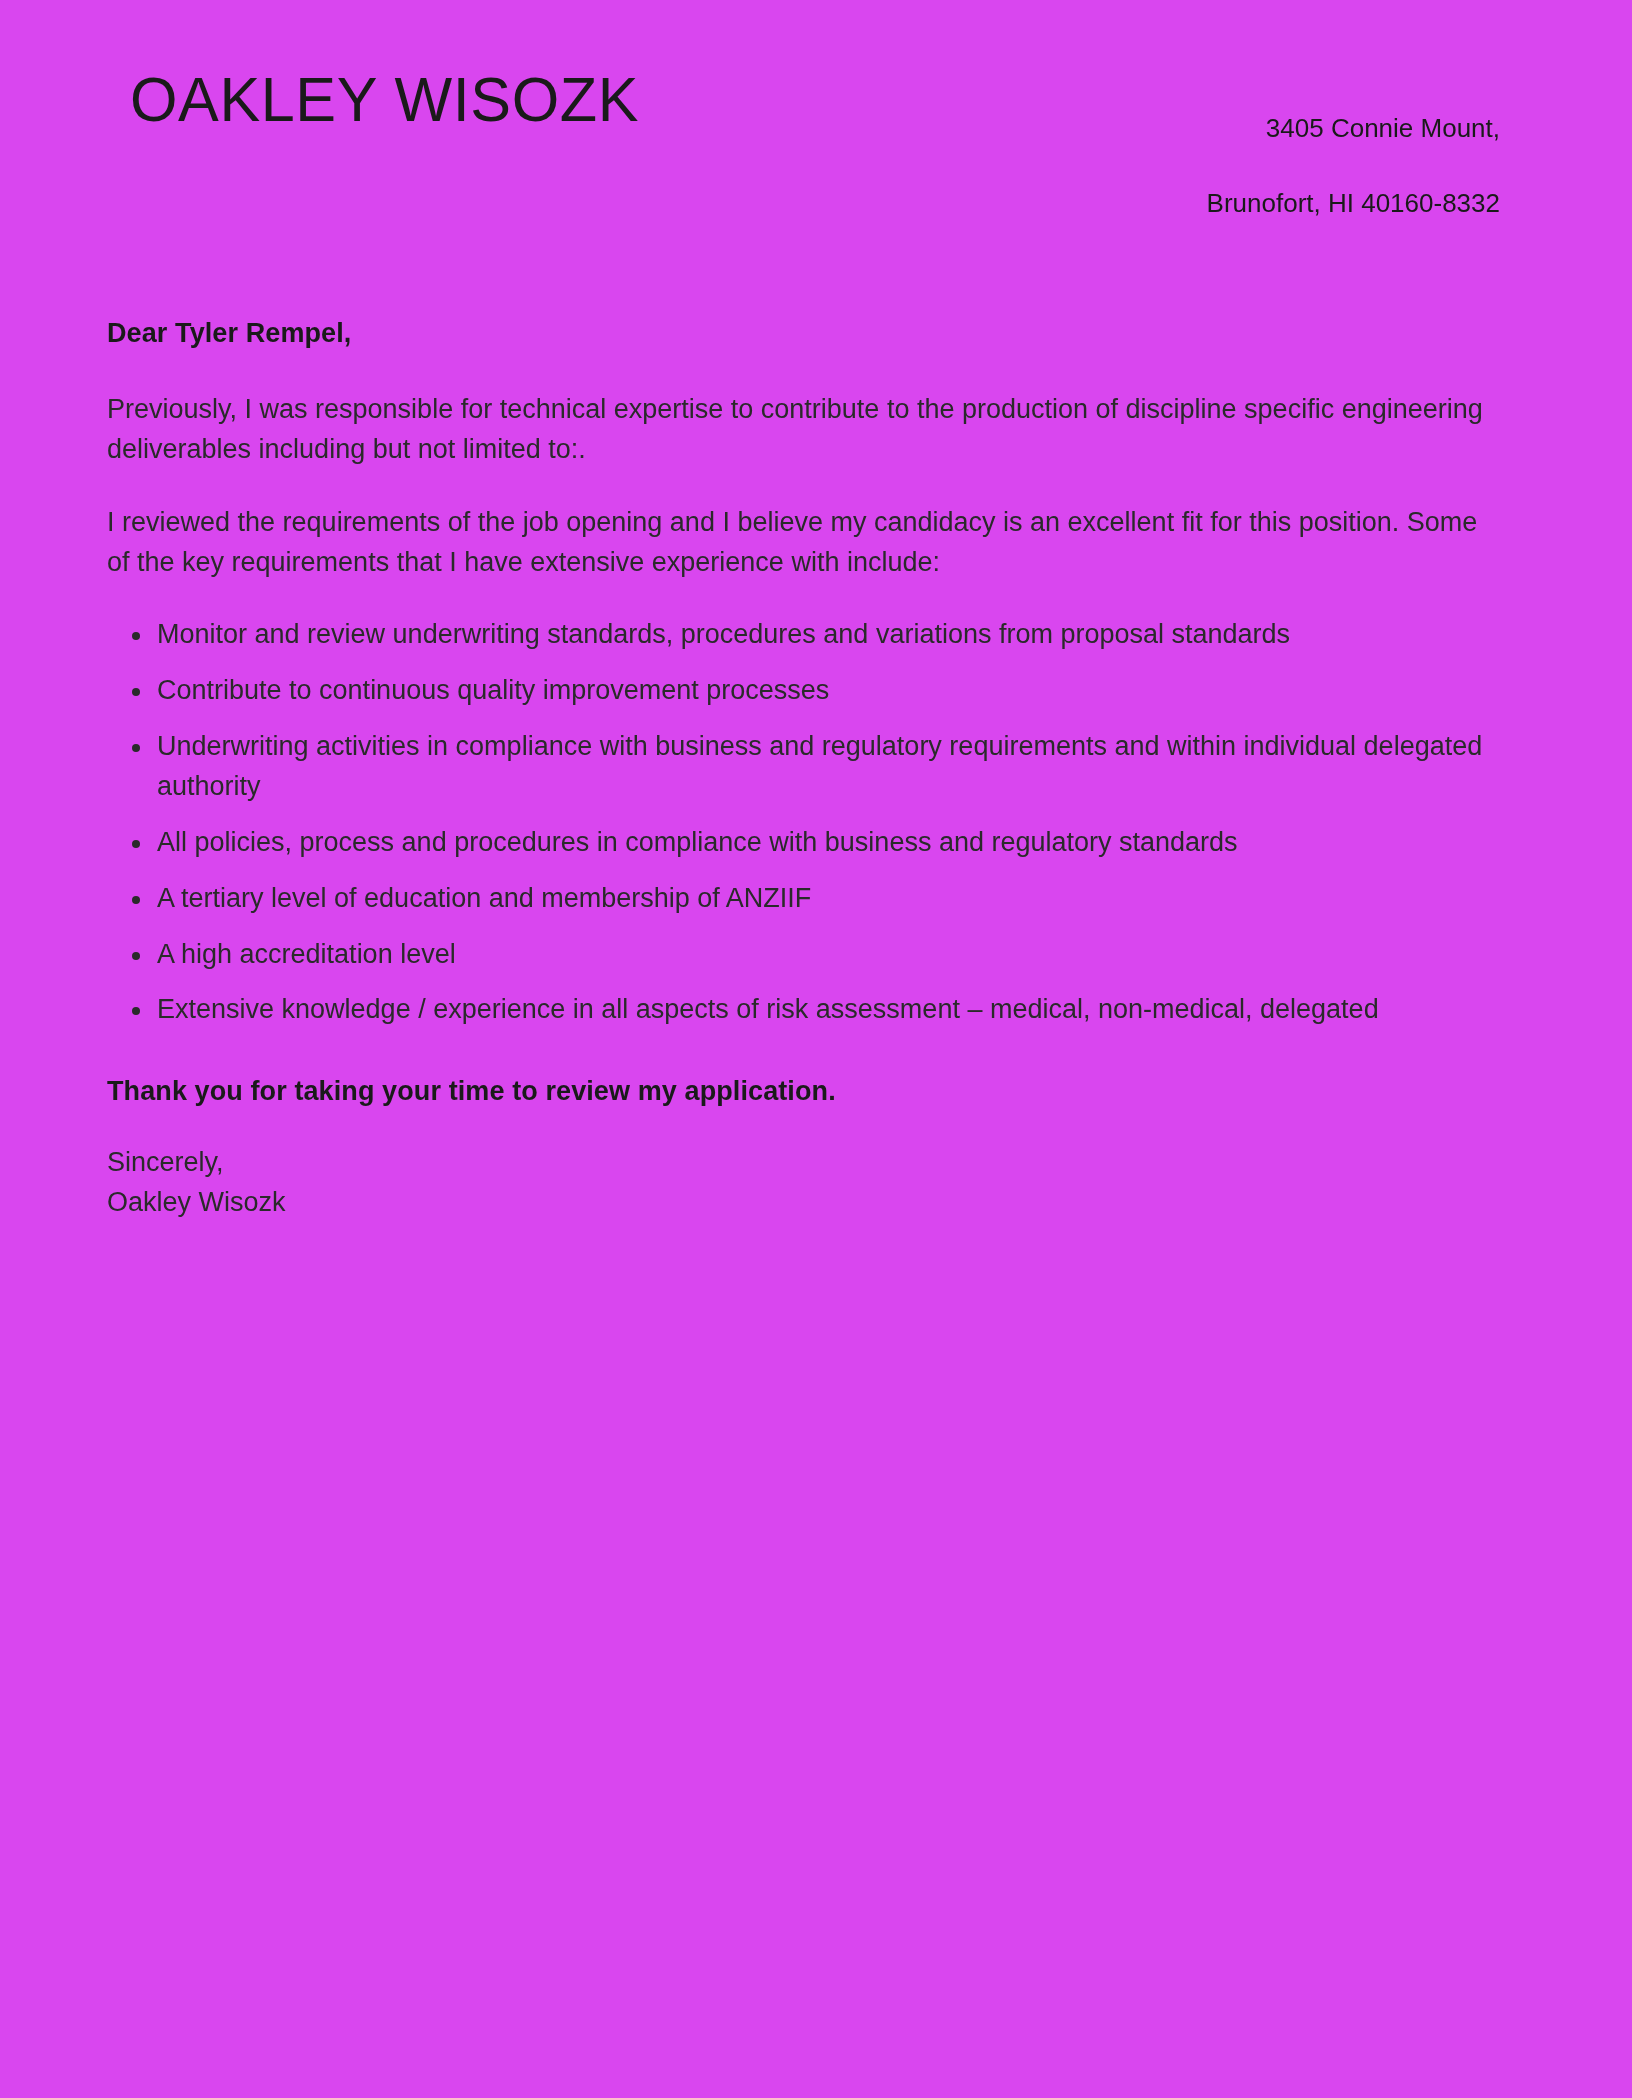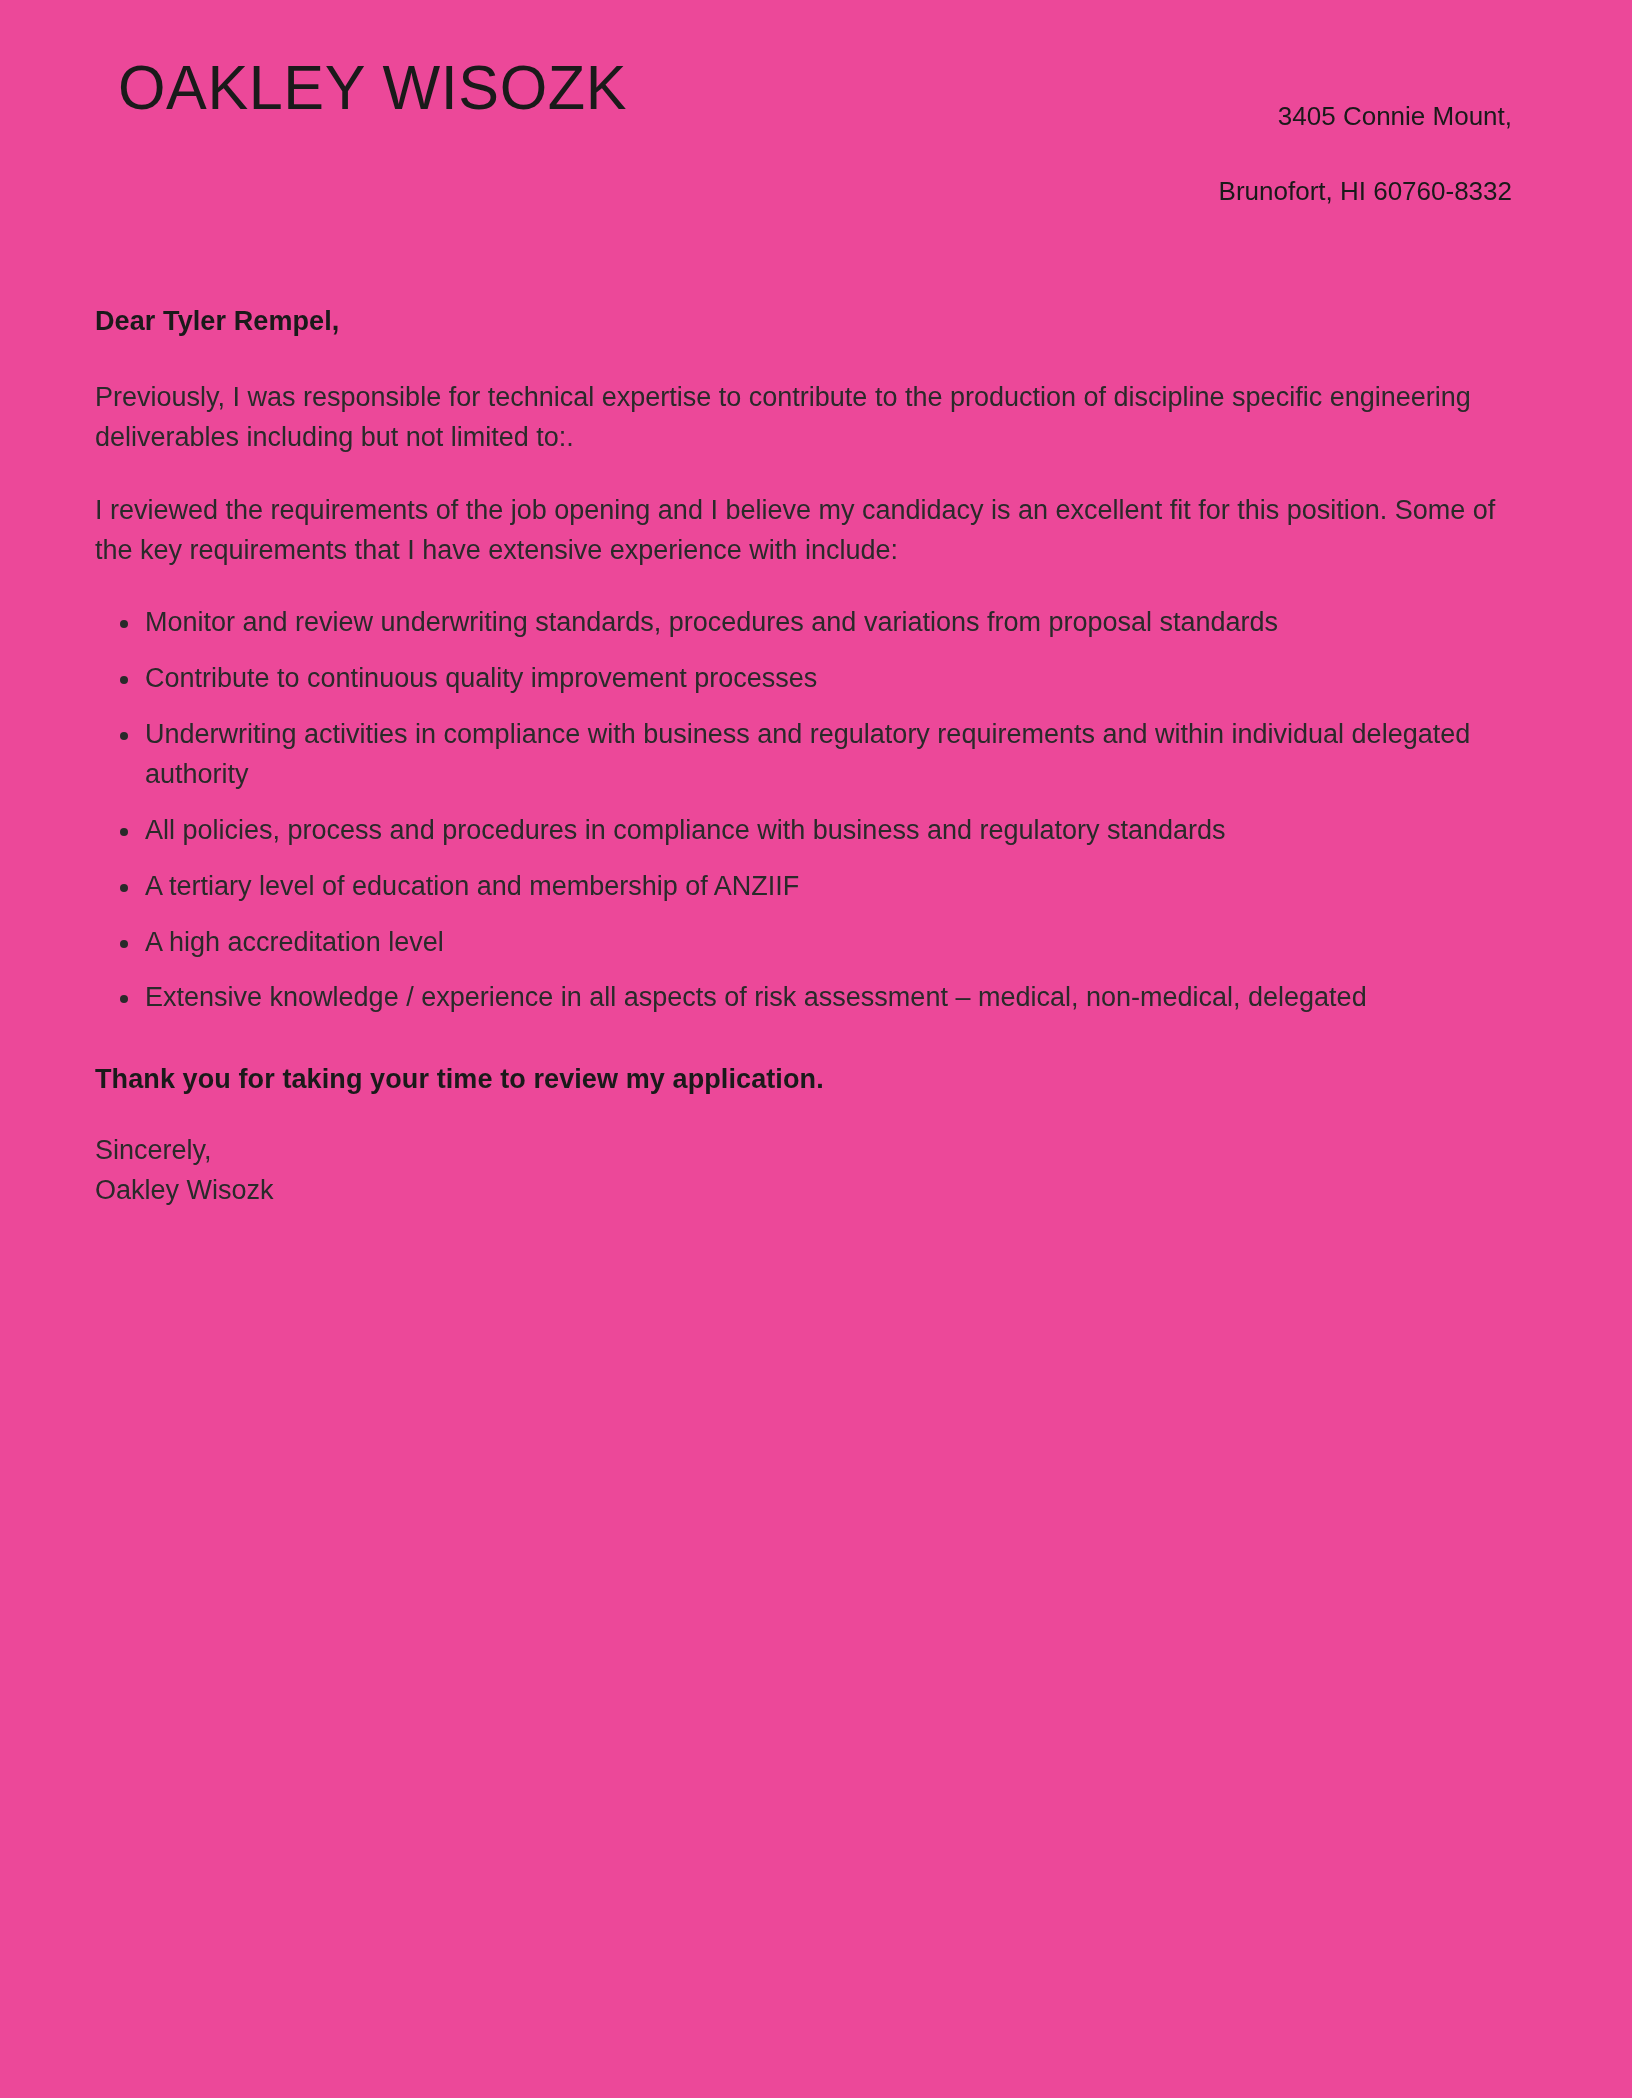--- a/index.html
+++ b/index.html
@@ -13,23 +13,23 @@
     height: 2098px;
     font-family: "Liberation Sans", sans-serif;
     color: #231f20;
     -webkit-font-smoothing: antialiased;
   }
 
   .page {
     position: relative;
     width: 1632px;
     height: 2098px;
-    background: #ec4899;
+    background: #d946ef;
     box-sizing: border-box;
-    padding: 0;
+    padding: 12px;
   }
 
   
   .header {
     display: flex;
     align-items: flex-start;
     justify-content: space-between;
     padding: 52px 120px 0 118px;
   }
 
@@ -125,21 +125,21 @@
 </head>
 <body>
 
 <div class="page">
 
   <div class="header">
     <div class="name">OAKLEY WISOZK</div>
 
     <div class="address">
       <div>3405 Connie Mount,</div>
-      <div>Brunofort, HI 60760-8332</div>
+      <div>Brunofort, HI 40160-8332</div>
     </div>
   </div>
 
   <div class="body-wrap">
 
     <p class="salutation">Dear Tyler Rempel,</p>
 
 
     <p class="para">Previously, I was responsible for technical expertise to contribute to the production of discipline specific engineering deliverables including but not limited to:.</p>
 

